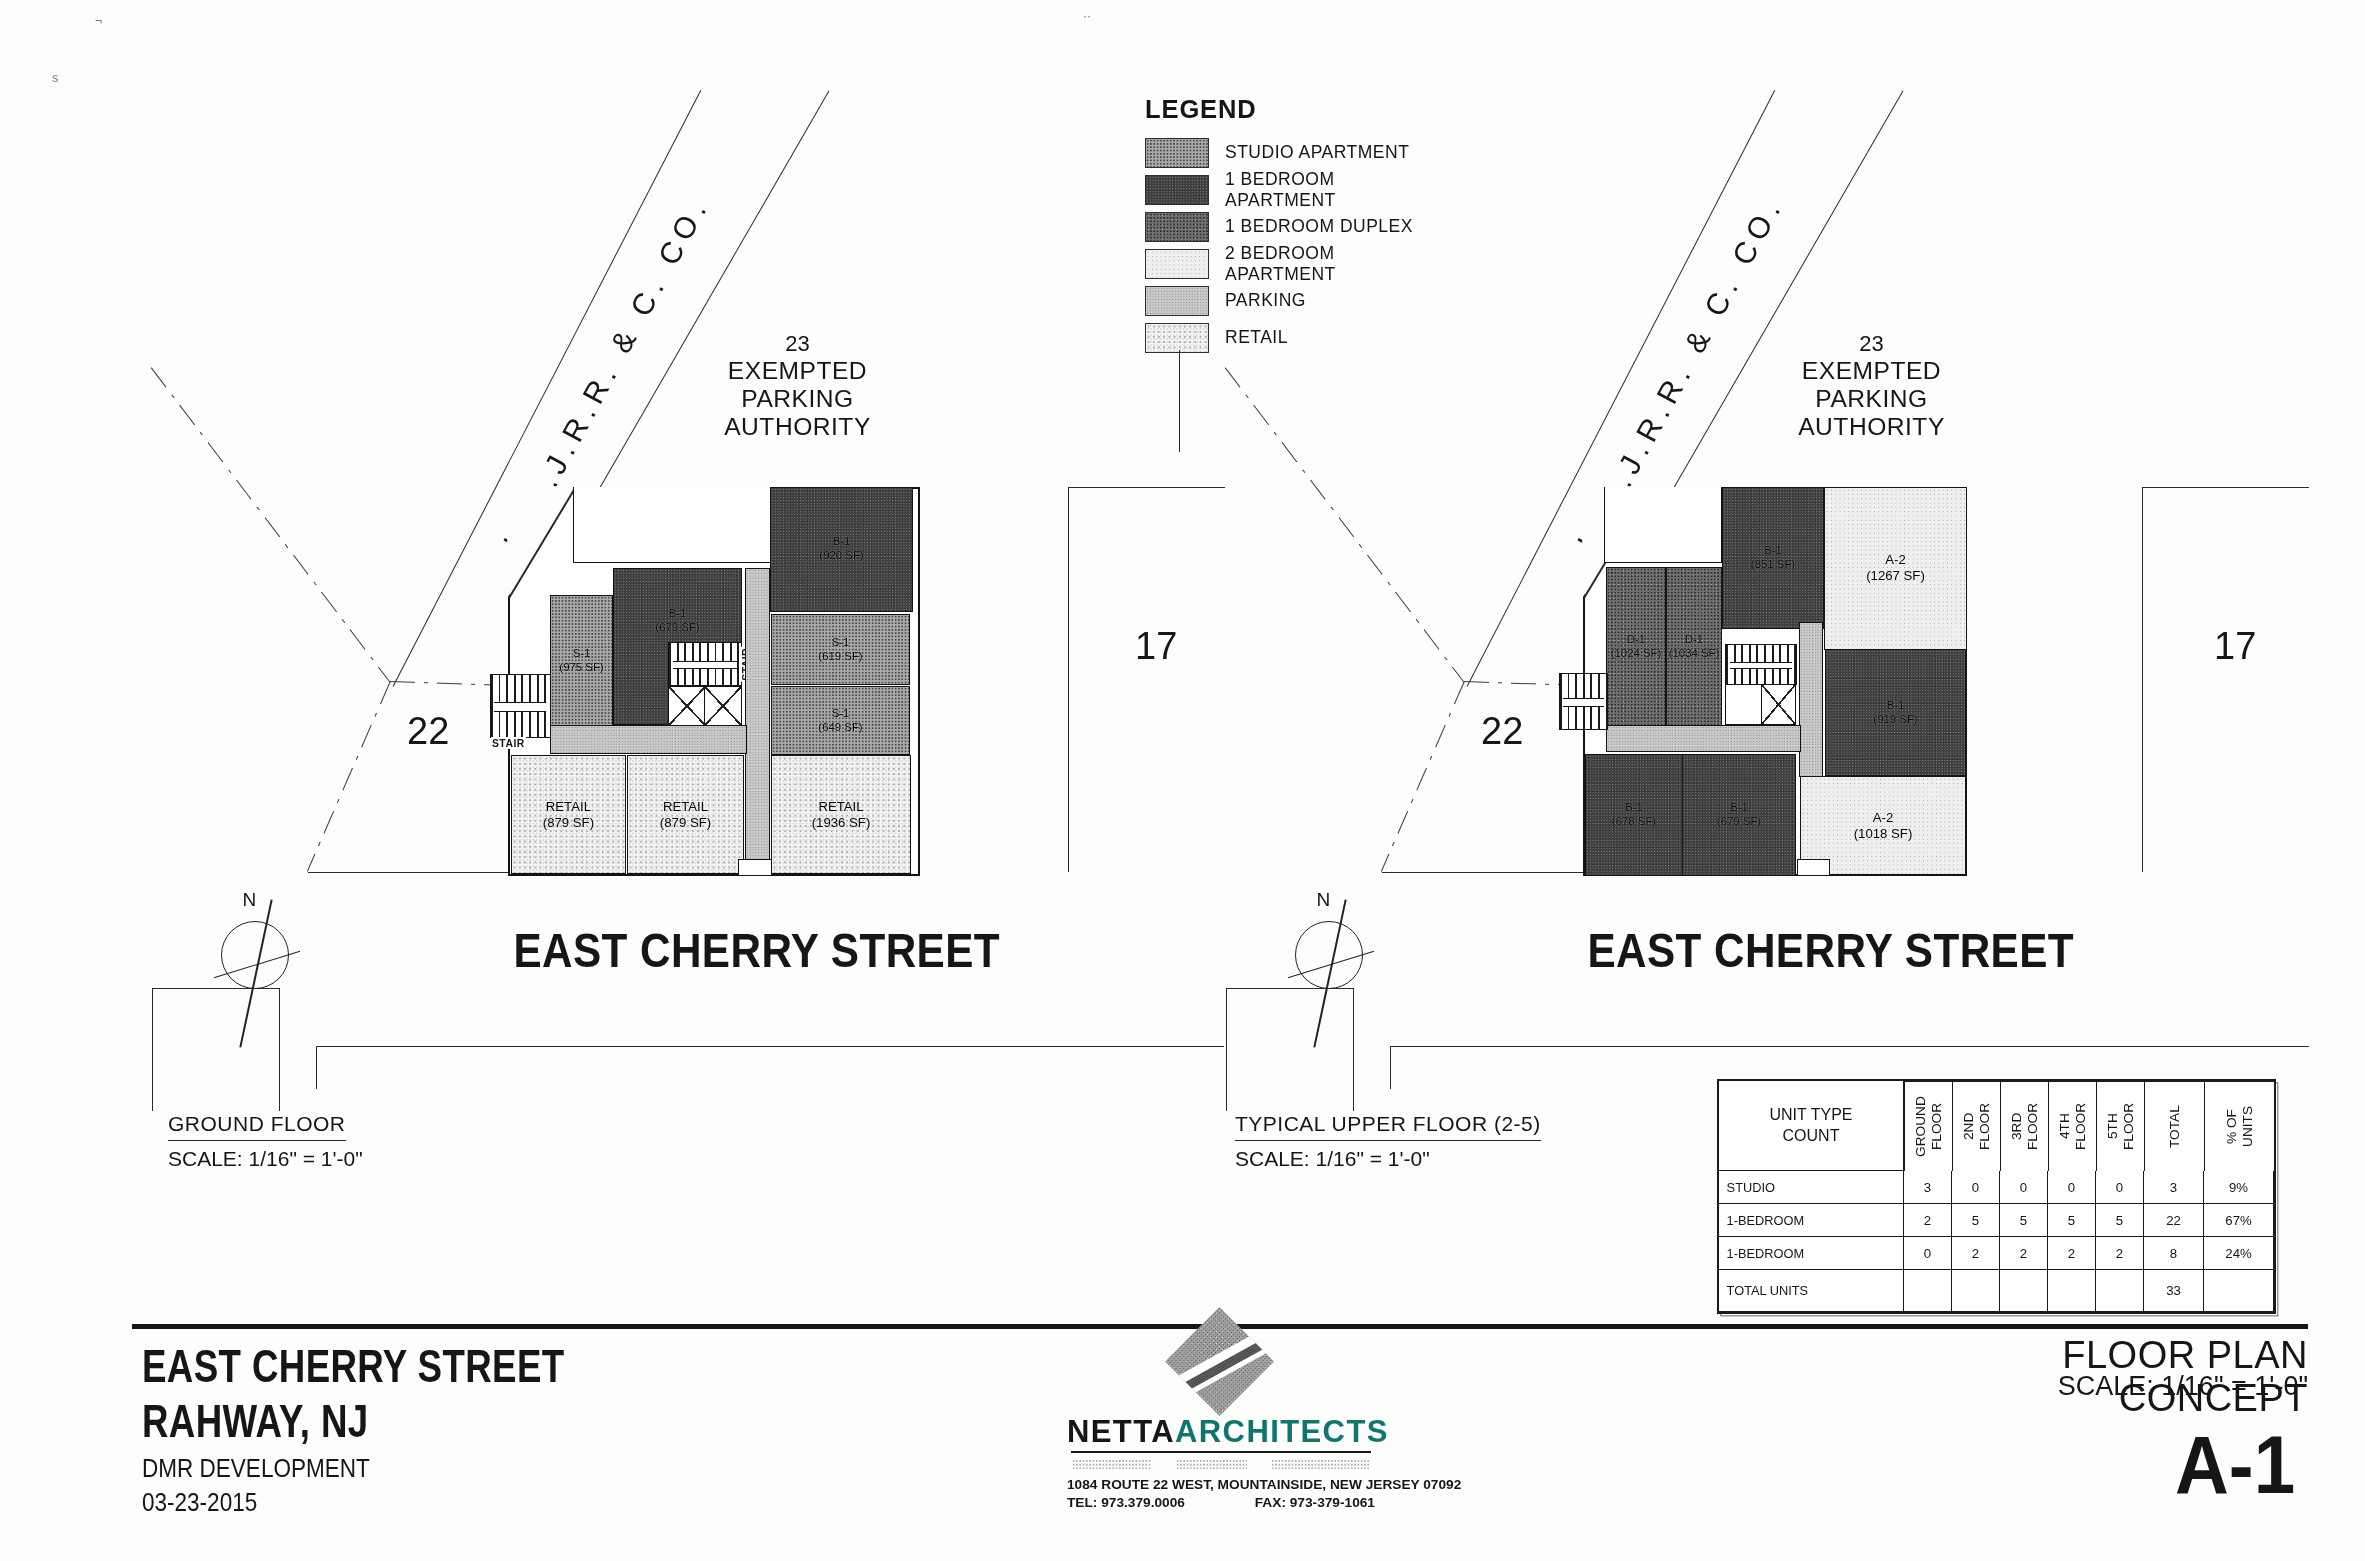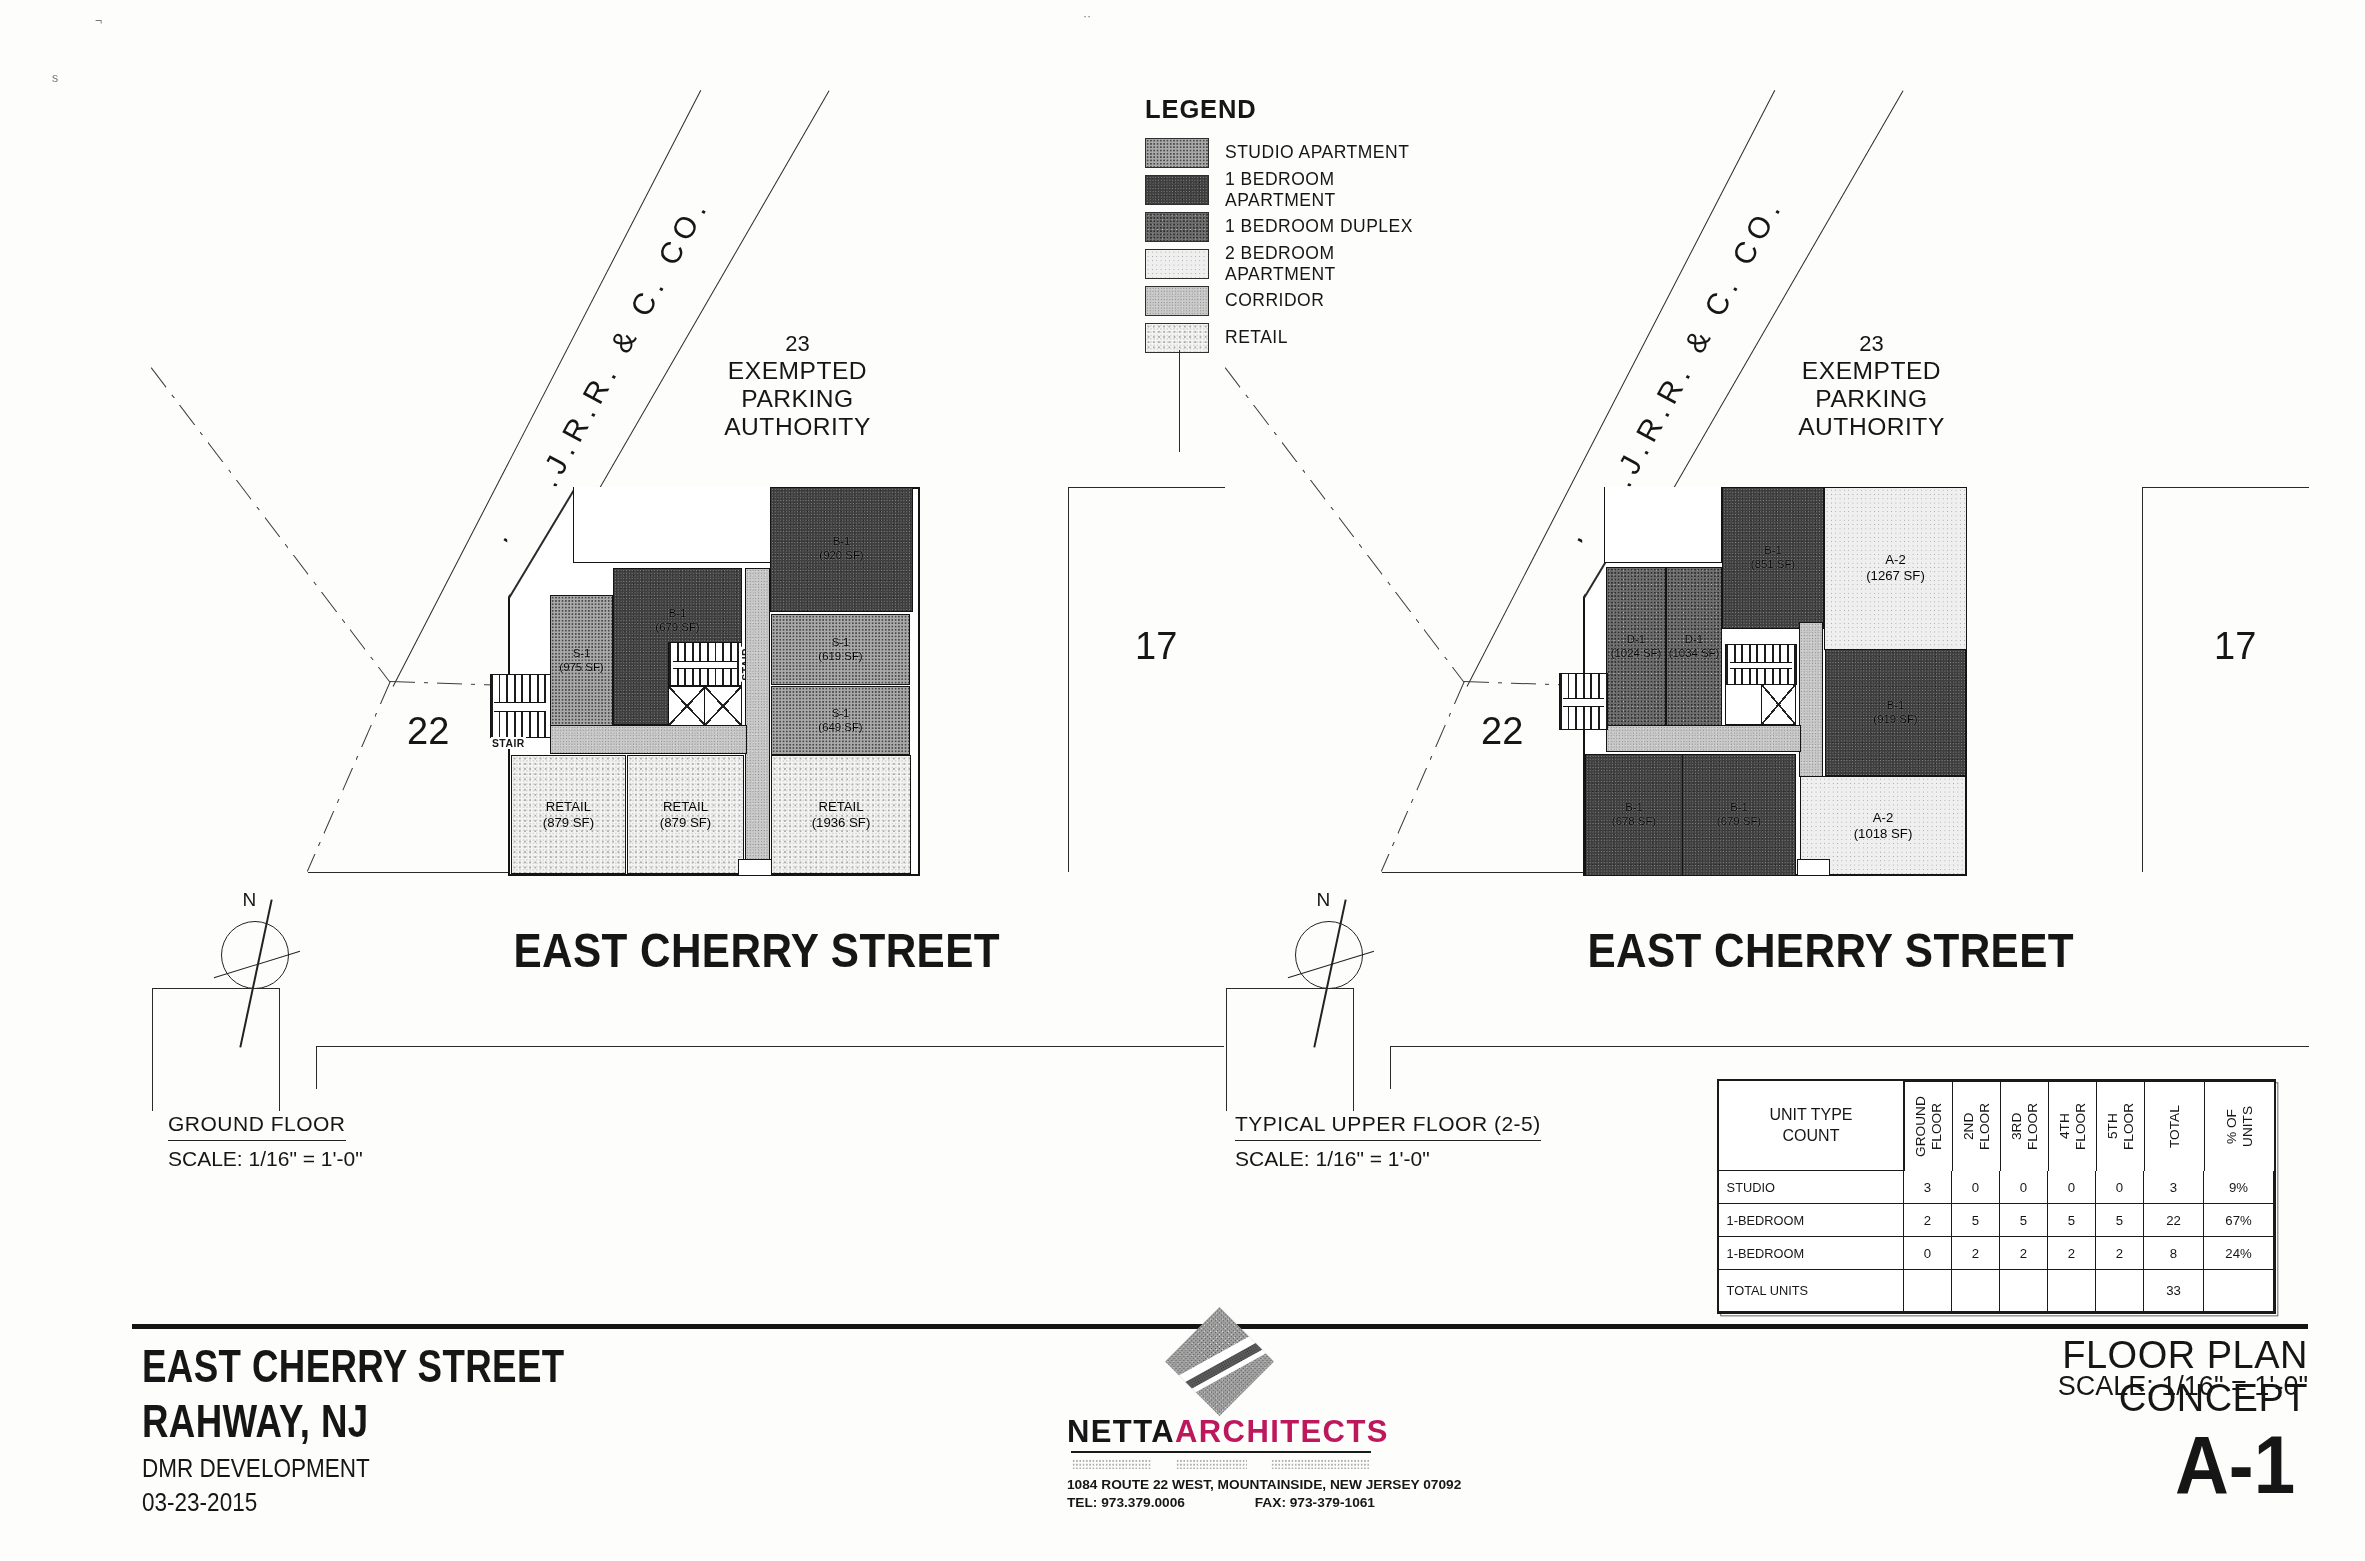--- a/index.html
+++ b/index.html
@@ -70,21 +70,21 @@
   .concept2{position:absolute;left:1892px;width:416px;text-align:right;font-size:27px;}
   .sheetnum{position:absolute;left:2175px;top:1419px;font-size:81px;font-weight:600;transform:scaleX(.92);transform-origin:left center;}
   
   .netta{position:absolute;left:1067px;top:1319px;width:308px;height:194px;}
   .logo{position:absolute;left:114px;top:3.8px;width:77px;height:77px;transform:rotate(45deg);overflow:hidden;
         background-color:#9f9f9f;background-image:radial-gradient(#4d4d4d 0.6px,transparent 0.7px),radial-gradient(#e8e8e8 0.5px,transparent 0.6px);background-size:2.8px 2.8px,4.3px 4.3px;}
   .logo .slash{position:absolute;left:40%;top:-25%;width:30%;height:150%;background:#fff;transform:rotate(16deg);}
   .logo .bar{position:absolute;left:52%;top:-25%;width:12%;height:150%;background:#5a5a5a;transform:rotate(16deg);
              background-image:radial-gradient(#2e2e2e 0.6px,transparent 0.6px);background-size:2.4px 2.4px;}
   .netta-name{position:absolute;left:0;top:95px;width:100%;text-align:center;font-size:31px;font-weight:700;letter-spacing:1.4px;white-space:nowrap;}
-  .netta-name .lite{color:#be185d;font-weight:600;}
+  .netta-name .lite{color:#0f766e;font-weight:600;}
   .netta-rule{position:absolute;left:3.8px;top:132px;width:300px;height:2.4px;background:#1a1a1a;}
   .fadedrow{position:absolute;left:4.7px;top:140px;width:298px;height:11.4px;display:flex;justify-content:space-between;}
   .faded{height:10.4px;background-image:radial-gradient(#9a9a9a 0.8px,transparent 0.9px);background-size:3.3px 3.8px;opacity:.8;}
   .netta-addr{position:absolute;left:0;top:158px;width:100%;text-align:center;font-size:13.7px;font-weight:700;white-space:nowrap;}
   .netta-telfax{position:absolute;left:0;top:176px;width:100%;display:flex;justify-content:space-between;font-size:13.7px;font-weight:700;}
   .artifact{position:absolute;color:#777;font-size:12.3px;}
 </style>
 </head>
 <body>
 
@@ -108,21 +108,21 @@
     <div class="legend-row">
       <div class="sw tx-duplex"></div>
       <div class="legend-label">1 BEDROOM DUPLEX</div>
     </div>
     <div class="legend-row">
       <div class="sw tx-2br"></div>
       <div class="legend-label">2 BEDROOM APARTMENT</div>
     </div>
     <div class="legend-row">
       <div class="sw tx-corridor"></div>
-      <div class="legend-label">CORRIDOR</div>
+      <div class="legend-label">PARKING</div>
     </div>
     <div class="legend-row">
       <div class="sw tx-retail"></div>
       <div class="legend-label">RETAIL</div>
     </div>
   </div>
   <div class="vline" style="left:1179px;top:350px;height:102px;width:0.9px;"></div>
 
   <div class="dline thin" style="left:393px;top:686px;width:671px;transform:rotate(-62.7deg);"></div>
   <div class="dline thin" style="left:600px;top:487px;width:458px;transform:rotate(-60deg);"></div>

